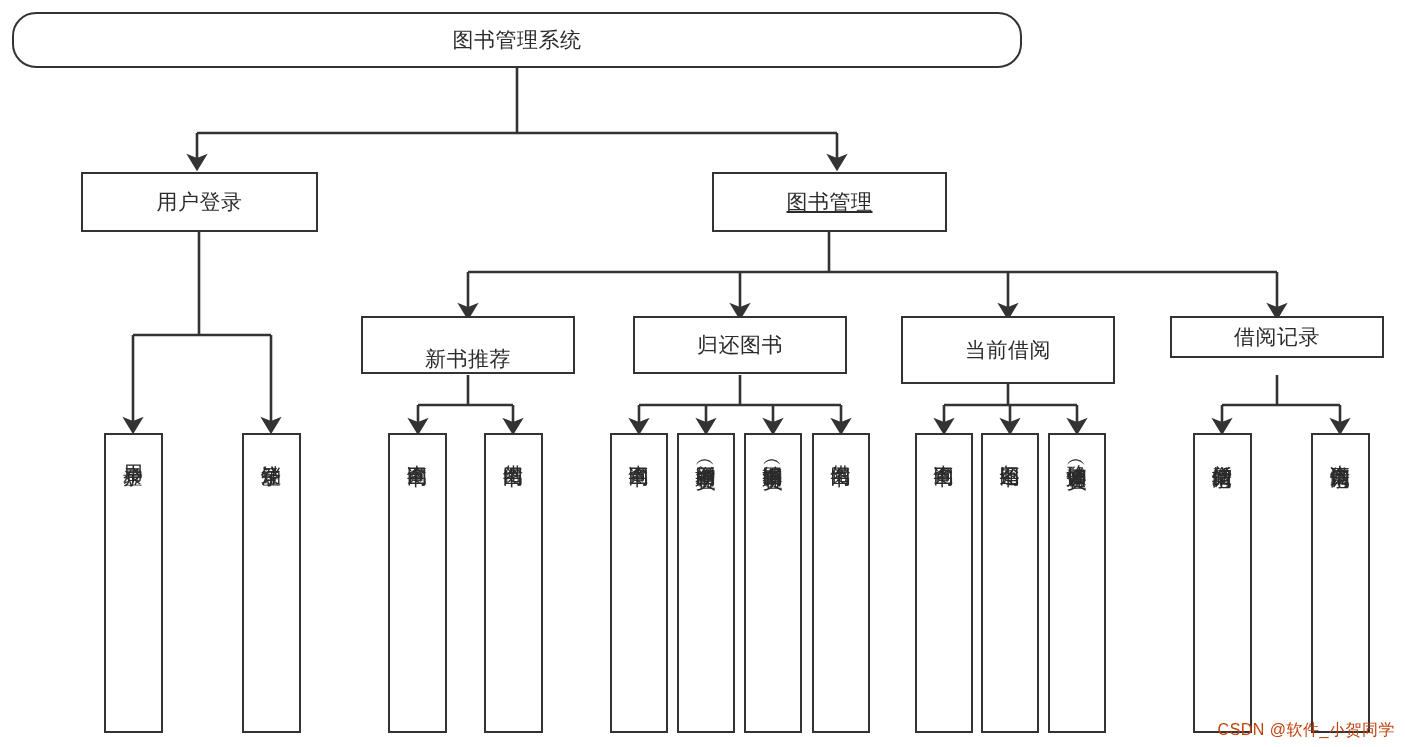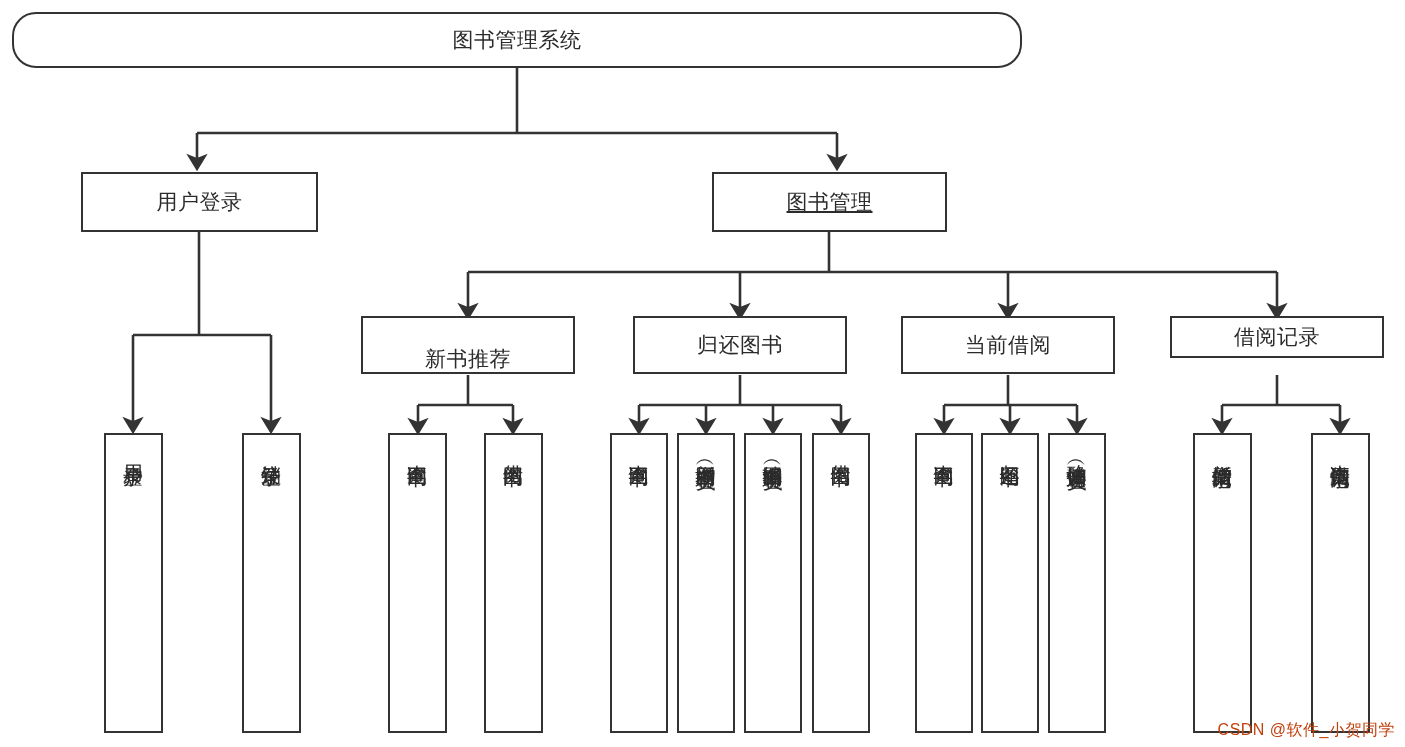--- a/index.html
+++ b/index.html
@@ -136,21 +136,21 @@
   <div class="node horizontal" style="left:712px; top:172px; width:235px; height:60px;text-decoration:underline;">
     <span class="node-label">图书管理</span>
   </div>
 
   <div class="node horizontal" style="left:361px; top:316px; width:214px; height:58px;align-items:flex-end;">
     <span class="node-label">新书推荐</span>
   </div>
   <div class="node horizontal" style="left:633px; top:316px; width:214px; height:58px;">
     <span class="node-label">归还图书</span>
   </div>
-  <div class="node horizontal" style="left:901px; top:316px; width:214px; height:58px;">
+  <div class="node horizontal" style="left:901px; top:316px; width:214px; height:68px;">
     <span class="node-label">当前借阅</span>
   </div>
   <div class="node horizontal" style="left:1170px; top:316px; width:214px; height:42px;">
     <span class="node-label">借阅记录</span>
   </div>
 
   <div class="node vertical" style="left:104px; top:433px; width:59px; height:300px;">
     <span class="node-label">用户登录</span>
   </div>
   <div class="node vertical" style="left:242px; top:433px; width:59px; height:300px;">

